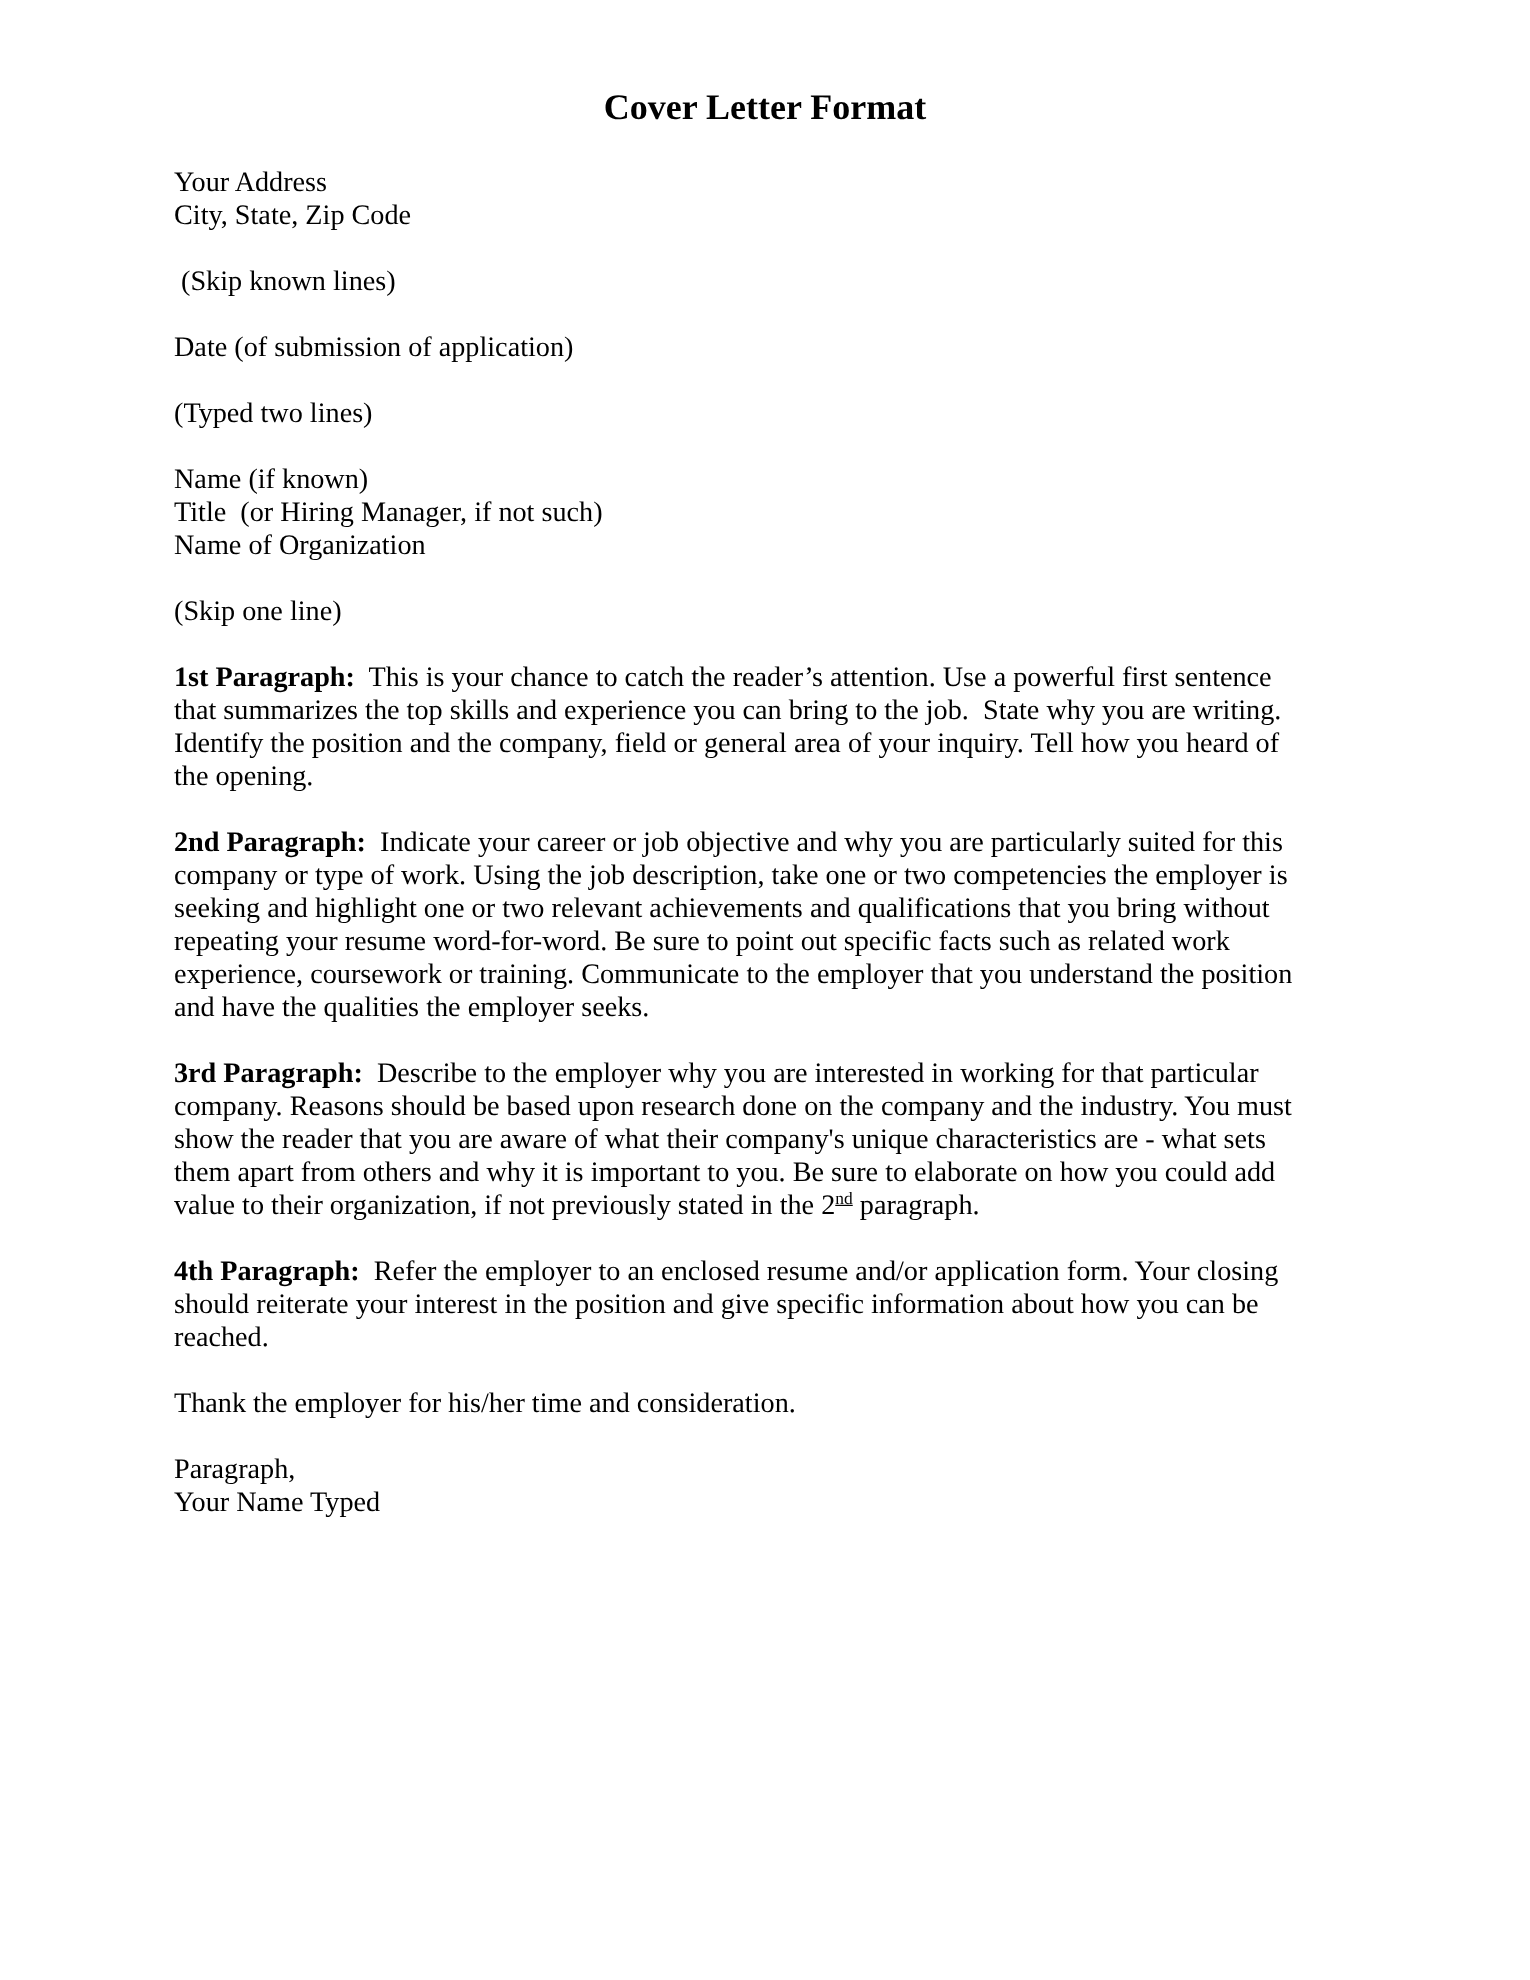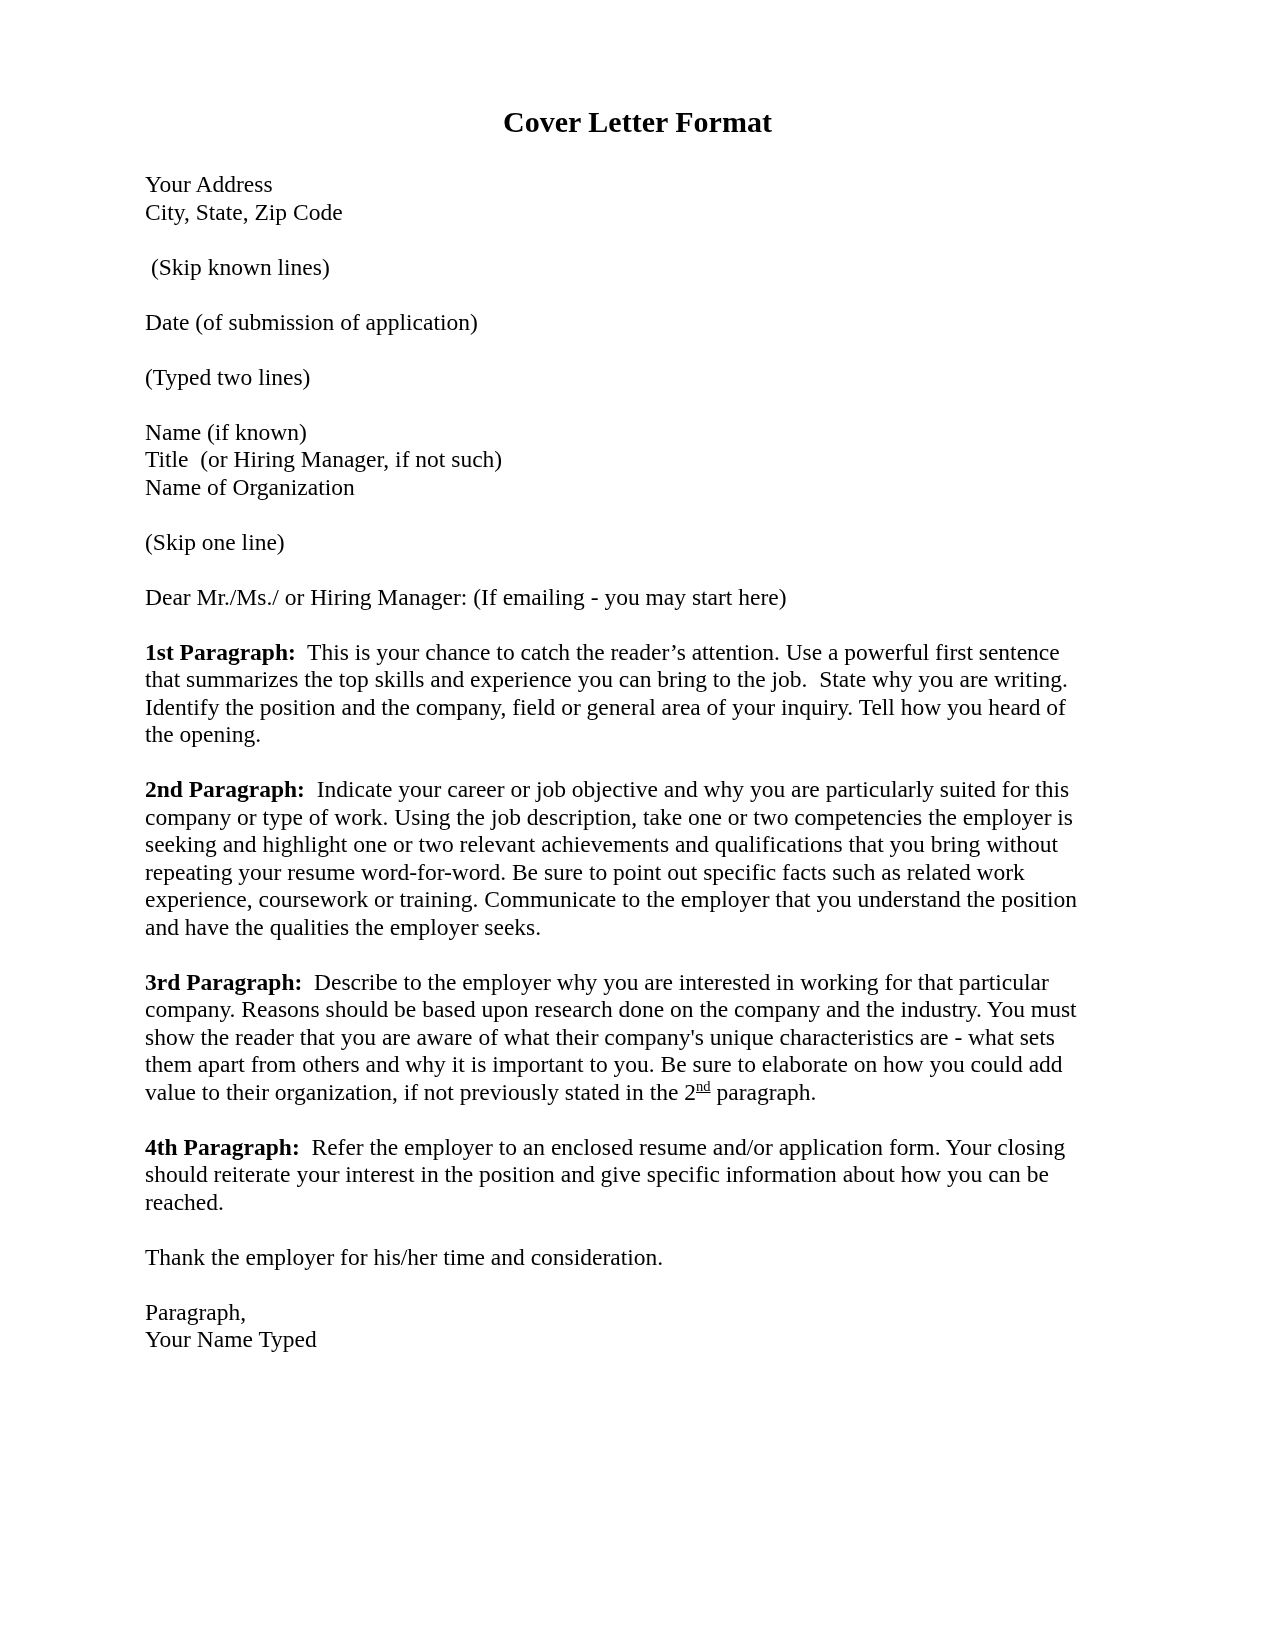--- a/index.html
+++ b/index.html
@@ -7,21 +7,21 @@
     padding: 0;
     background: #ffffff;
   }
   .page {
     position: relative;
     width: 1275px;
     height: 1650px;
     box-sizing: border-box;
     background: #ffffff;
     color: #000000;
-    padding: 105px 190px 0 145px;
+    padding: 73px 190px 0 145px;
     font-family: "Liberation Serif", "DejaVu Serif", serif;
     font-size: 23.5px;
     line-height: 27.5px;
     overflow: hidden;
   }
   .doc-title {
     
     width: 1275px;
     margin: 0 0 32px -145px;
     text-align: center;
@@ -48,21 +48,20 @@
 
 <div class="page">
   <h1 class="doc-title">Cover Letter Format</h1>
   <div id="doc-body">
       <p class="block"><span>Your Address</span><br><span>City, State, Zip Code</span></p>
       <p class="block"><span> (Skip known lines)</span></p>
       <p class="block"><span>Date (of submission of application)</span></p>
       <p class="block"><span>(Typed two lines)</span></p>
       <p class="block"><span>Name (if known)</span><br><span>Title  (or Hiring Manager, if not such)</span><br><span>Name of Organization</span></p>
       <p class="block"><span>(Skip one line)</span></p>
-      <p class="block"><span>Dear Mr./Ms./ or Hiring Manager: (If emailing - you may start here)</span></p>
       <p class="block"><strong>1st Paragraph:</strong><span>  This is your chance to catch the reader’s attention. Use a powerful first sentence that summarizes the top skills and experience you can bring to the job.  State why you are writing. Identify the position and the company, field or general area of your inquiry. Tell how you heard of the opening.</span></p>
       <p class="block"><strong>2nd Paragraph:</strong><span>  Indicate your career or job objective and why you are particularly suited for this company or type of work. Using the job description, take one or two competencies the employer is seeking and highlight one or two relevant achievements and qualifications that you bring without repeating your resume word-for-word. Be sure to point out specific facts such as related work experience, coursework or training. Communicate to the employer that you understand the position and have the qualities the employer seeks.</span></p>
       <p class="block"><strong>3rd Paragraph:</strong><span>  Describe to the employer why you are interested in working for that particular company. Reasons should be based upon research done on the company and the industry. You must show the reader that you are aware of what their company's unique characteristics are - what sets them apart from others and why it is important to you. Be sure to elaborate on how you could add value to their organization, if not previously stated in the 2</span><sup>nd</sup><span> paragraph.</span></p>
       <p class="block"><strong>4th Paragraph:</strong><span>  Refer the employer to an enclosed resume and/or application form. Your closing should reiterate your interest in the position and give specific information about how you can be reached.</span></p>
       <p class="block"><span>Thank the employer for his/her time and consideration.</span></p>
       <p class="block"><span>Paragraph,</span><br><span>Your Name Typed</span></p>
     </div>
 </div>
 
 </body></html>

